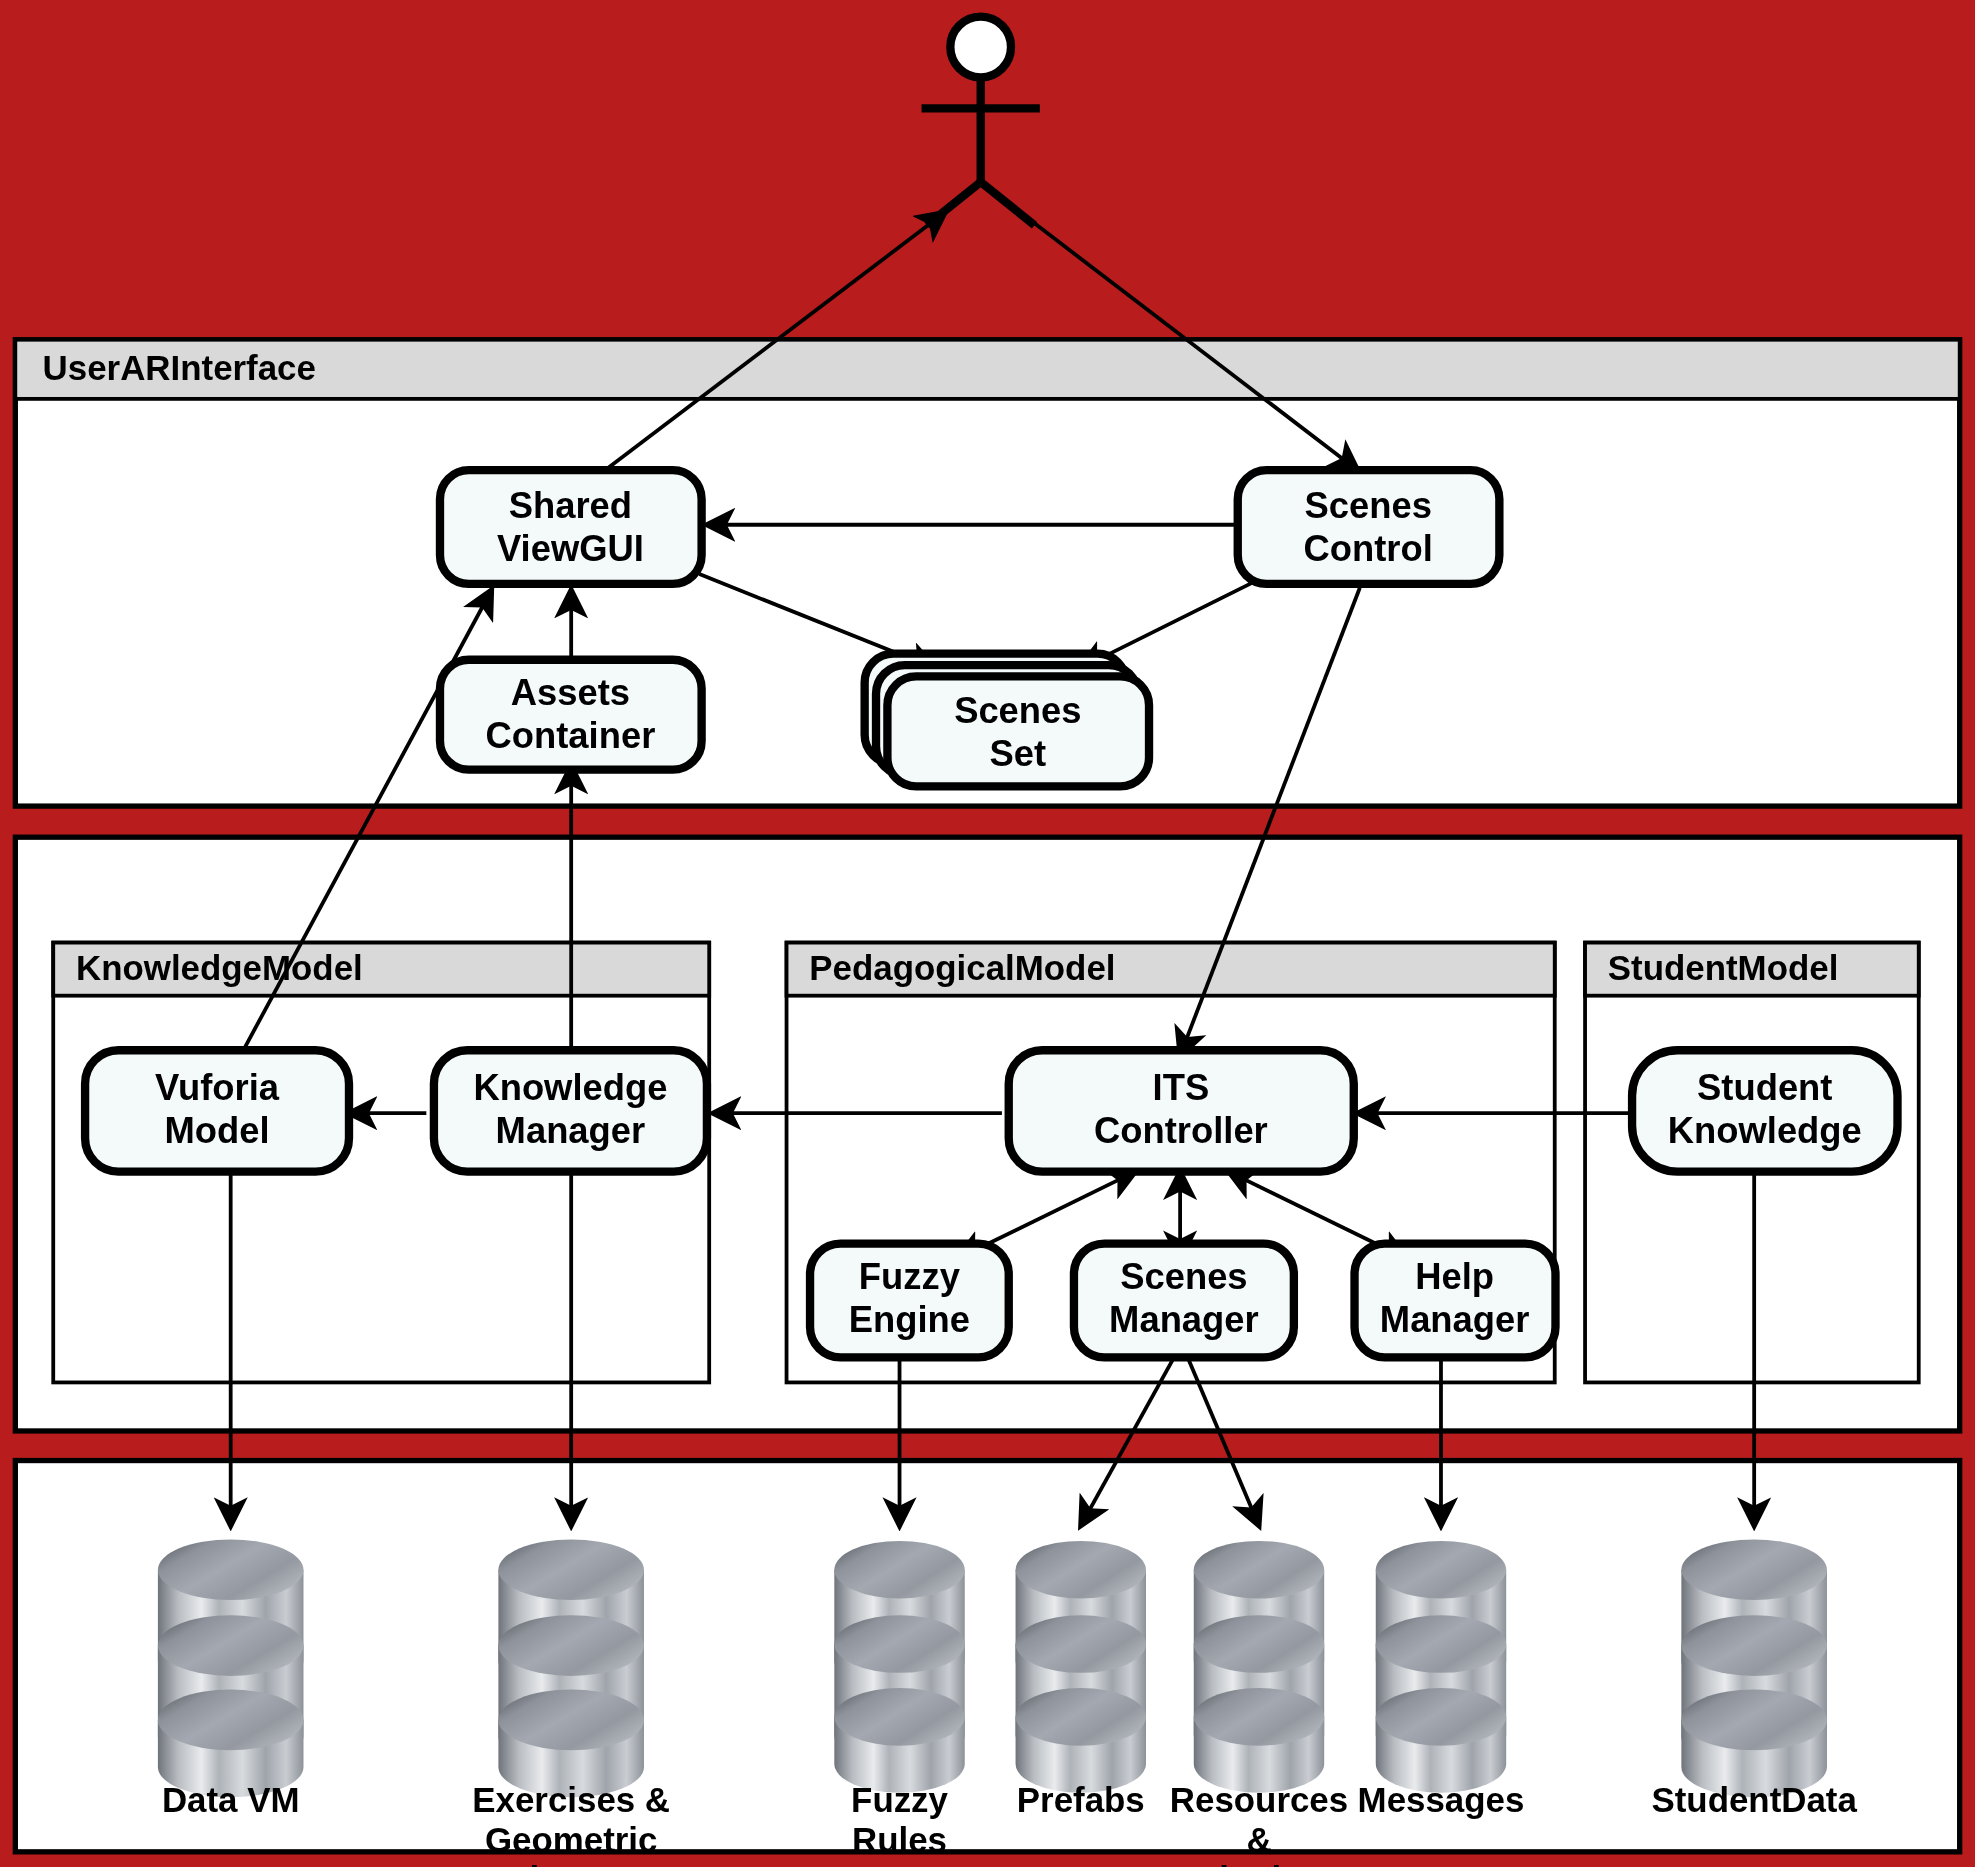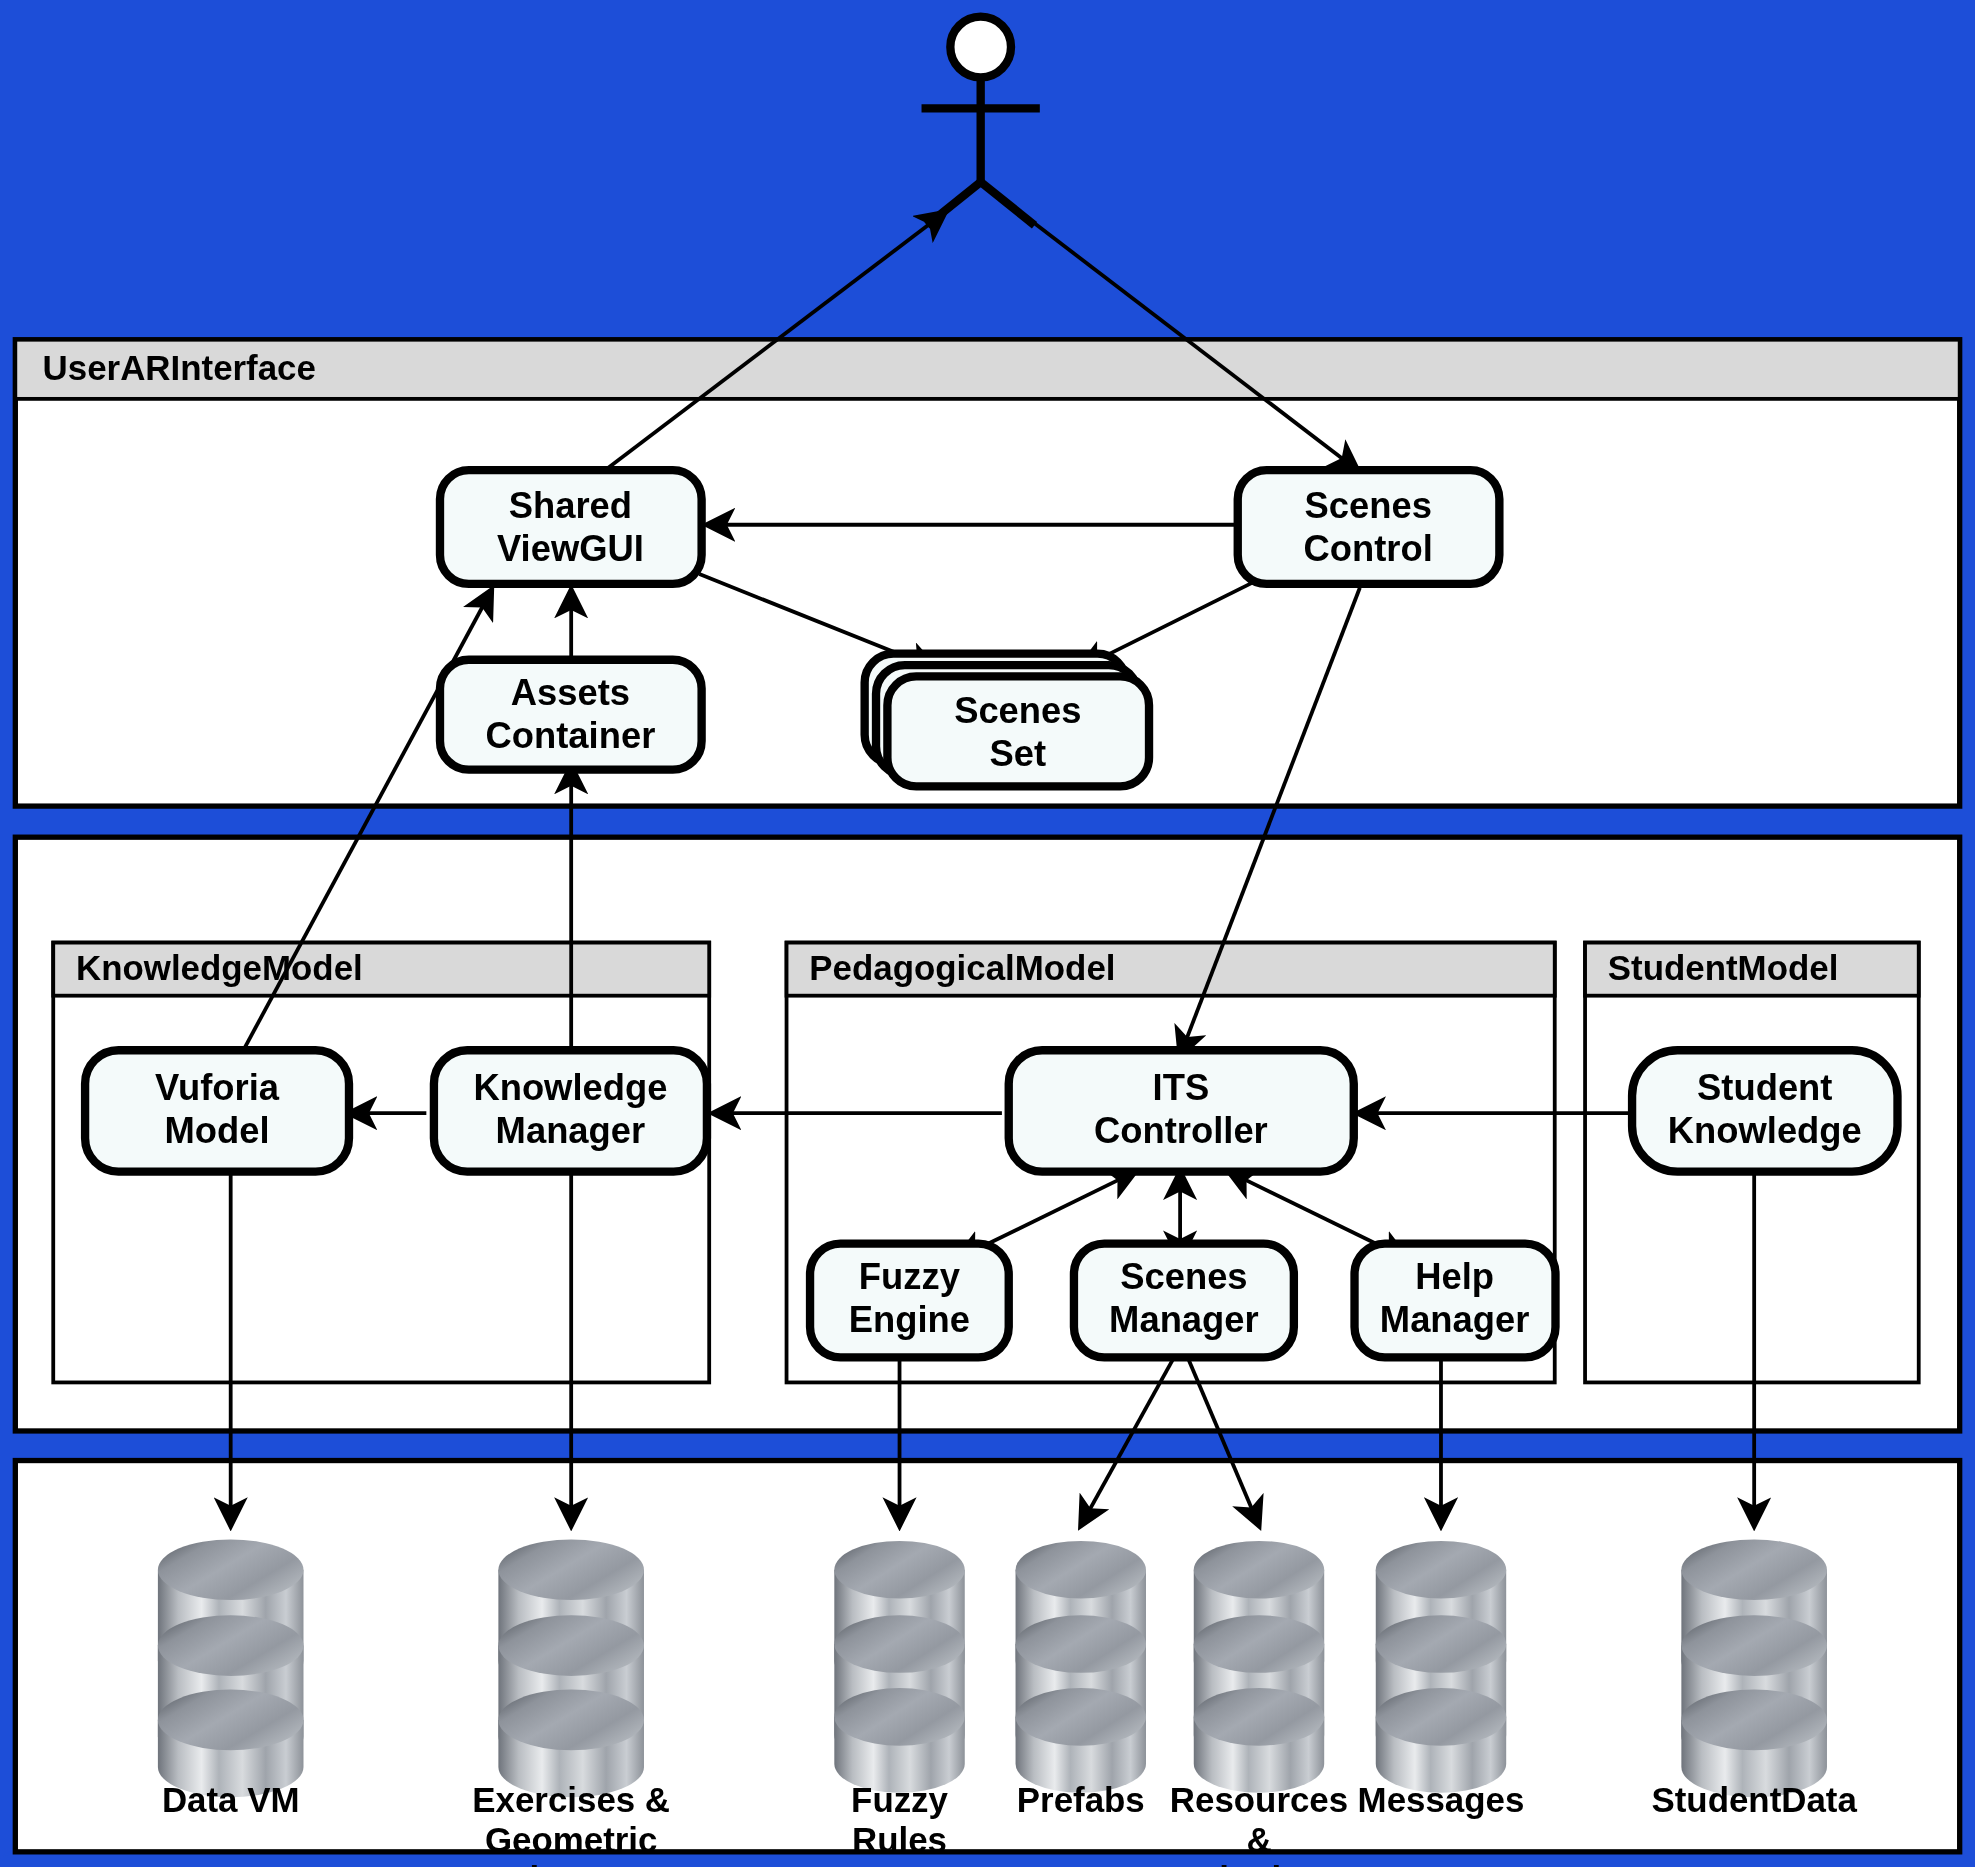--- a/index.html
+++ b/index.html
@@ -1,18 +1,18 @@
 <!DOCTYPE html>
 <html style="font-size:12px"><head>
 <meta charset="utf-8">
 <style>
   html,body{margin:0;padding:0;background:#ffffff;}
   body{width:1975px;height:1867px;overflow:hidden;
        font-family:"Liberation Sans","DejaVu Sans",sans-serif;}
-  #stage{position:relative;width:1975px;height:1867px;background:#1d4ed8;}
+  #stage{position:relative;width:1975px;height:1867px;background:#b91c1c;}
   svg#diagram{position:absolute;left:0;top:0;width:1975px;height:1867px;display:block;}
   .frame{fill:#ffffff;stroke:#000000;stroke-width:7;}
   .pkg-body{fill:#ffffff;stroke:#000000;stroke-width:5;}
   .pkg-head{fill:#d9d9d9;stroke:#000000;stroke-width:5;}
   .pkg-title{font-family:"Liberation Sans","DejaVu Sans",sans-serif;
              font-size:46px;font-weight:bold;fill:#000;dominant-baseline:middle;}
   .node-rect{fill:#f4fafa;stroke:#000000;stroke-width:11;}
   .node-stack{fill:#f4fafa;stroke:#000000;stroke-width:11;}
   .node-label{font-family:"Liberation Sans","DejaVu Sans",sans-serif;
               font-size:48px;font-weight:bold;fill:#000;text-anchor:middle;}

